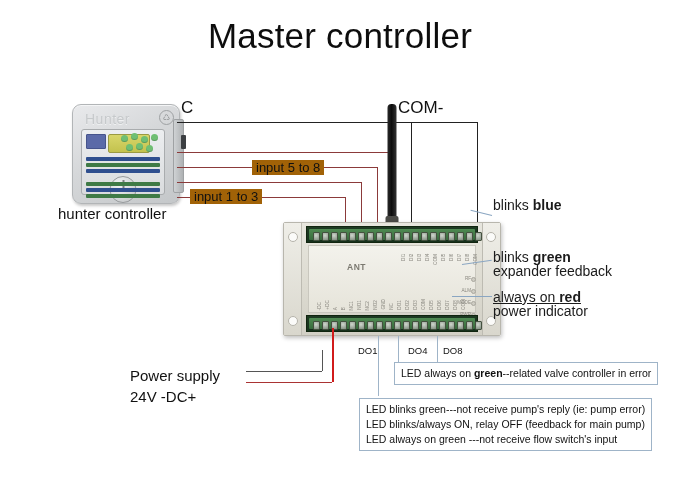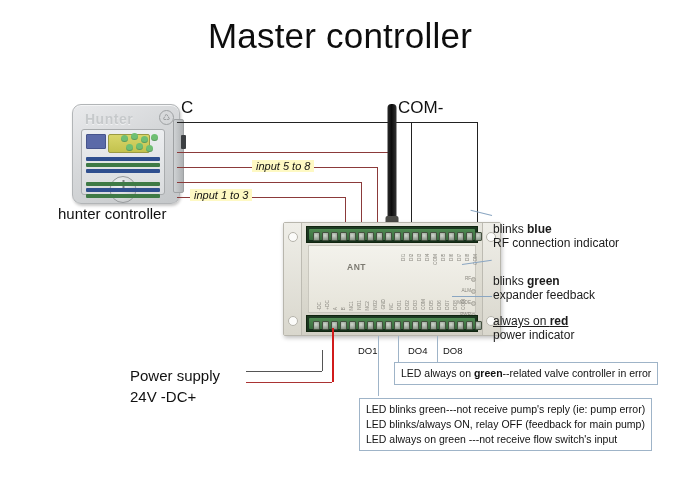--- a/index.html
+++ b/index.html
@@ -30,21 +30,21 @@
     position:absolute;right:-5px;top:14px;width:9px;height:72px;
     background:linear-gradient(90deg,#cfd2d4,#aeb1b3);
     border:1px solid #9fa2a4;border-radius:2px;
   }
   .hunter-latch{
     position:absolute;right:-7px;top:30px;width:5px;height:14px;
     background:#3c3f42;border-radius:1px;
   }
   .hunter-brand{
     position:absolute;left:12px;top:6px;width:84px;height:15px;
-    font-size:14px;font-weight:700;color:#c6c9cb;letter-spacing:.5px;
+    font-size:14px;font-weight:400;color:#c6c9cb;letter-spacing:.5px;
     text-shadow:0 1px 0 #f0f1f2;
   }
   .hunter-knobcircle{
     position:absolute;right:5px;top:5px;width:13px;height:13px;border-radius:50%;
     border:1px solid #9ea1a3;color:#8d9092;font-size:8px;text-align:center;line-height:13px;
   }
   .hunter-panel{
     position:absolute;left:8px;top:24px;right:14px;bottom:8px;
     background:linear-gradient(180deg,#eceef0,#dadcde);
     border:1px solid #a9acae;border-radius:3px;
@@ -84,22 +84,22 @@
   .wire-gry-h{position:absolute;height:0;border-top:1px solid #555;}
   .wire-gry-v{position:absolute;width:0;border-left:1px solid #555;}
 
   .arrow-down{
     position:absolute;width:0;height:0;
     border-left:4px solid transparent;border-right:4px solid transparent;
     border-top:8px solid #222;
   }
 
   .wirelabel{
-    position:absolute;background:#fef9c3;font-size:11px;color:#111;
-    padding:0 4px;white-space:nowrap;font-style:italic;
+    position:absolute;background:#a16207;font-size:13px;color:#111;
+    padding:0 4px;white-space:nowrap;
   }
 
   
   #label-c{left:181px;top:98px;font-size:17px;}
   #label-com{left:398px;top:98px;font-size:17px;}
 
   
   #module{left:283px;top:222px;width:218px;height:114px;}
   .mod-shell{
     position:absolute;left:0;top:0;right:0;bottom:0;
@@ -167,21 +167,21 @@
     font-size:4.6px;color:#8a8880;letter-spacing:.1px;
     width:8px;text-align:right;
   }
   .ledrow{position:absolute;right:4px;font-size:4.6px;color:#8a8880;}
   .leddot{
     position:absolute;width:3px;height:3px;border-radius:50%;
     background:#cfcdc4;border:1px solid #a9a79e;
   }
 
   
-  .ann{position:absolute;font-size:12px;line-height:14px;color:#1b1b1b;white-space:nowrap;margin-top:24px;}
+  .ann{position:absolute;font-size:14px;line-height:14px;color:#1b1b1b;white-space:nowrap;}
   .ann b{font-weight:700;}
   .leader{position:absolute;height:0;border-top:1px solid #8aa6c2;}
 
   
   .dolab{position:absolute;font-size:9.5px;color:#111;}
 
   
   .callout{
     position:absolute;border:1px solid #9fb4c8;background:#fff;
     font-size:10.5px;line-height:15px;color:#111;padding:3px 6px;white-space:nowrap;
@@ -373,21 +373,20 @@
     </div>
   </div>
 
   <div class="leader" style="left:470px;top:215px;width:22px;transform:rotate(14deg);transform-origin:right center;"></div>
   <div class="leader" style="left:462px;top:264px;width:30px;transform:rotate(-8deg);transform-origin:left center;"></div>
   <div class="leader" style="left:452px;top:296px;width:40px;"></div>
 
   <div class="ann" style="left:493px;top:198px;">
     <span>blinks </span><b>blue</b>
   </div>
-  <div class="ann" style="left:493px;top:212px;">RF connection indicator</div>
 
   <div class="ann" style="left:493px;top:250px;">
     <span>blinks </span><b>green</b>
   </div>
   <div class="ann" style="left:493px;top:264px;">expander feedback</div>
 
   <div class="ann" style="left:493px;top:290px;text-decoration:underline;">
     <span>always on </span><b>red</b>
   </div>
   <div class="ann" style="left:493px;top:304px;">power indicator</div>

